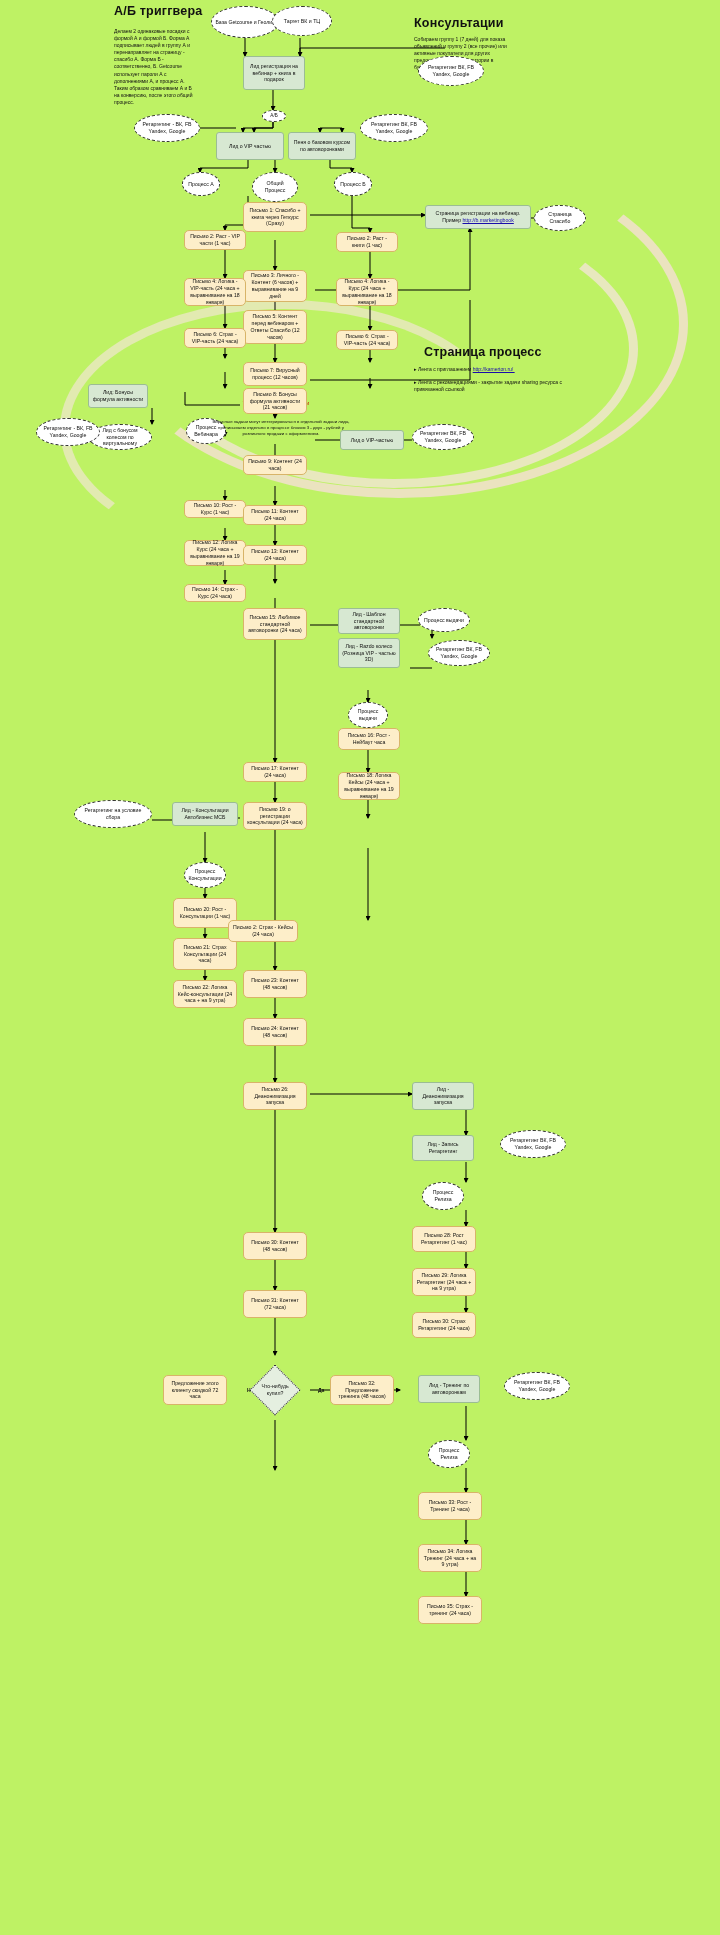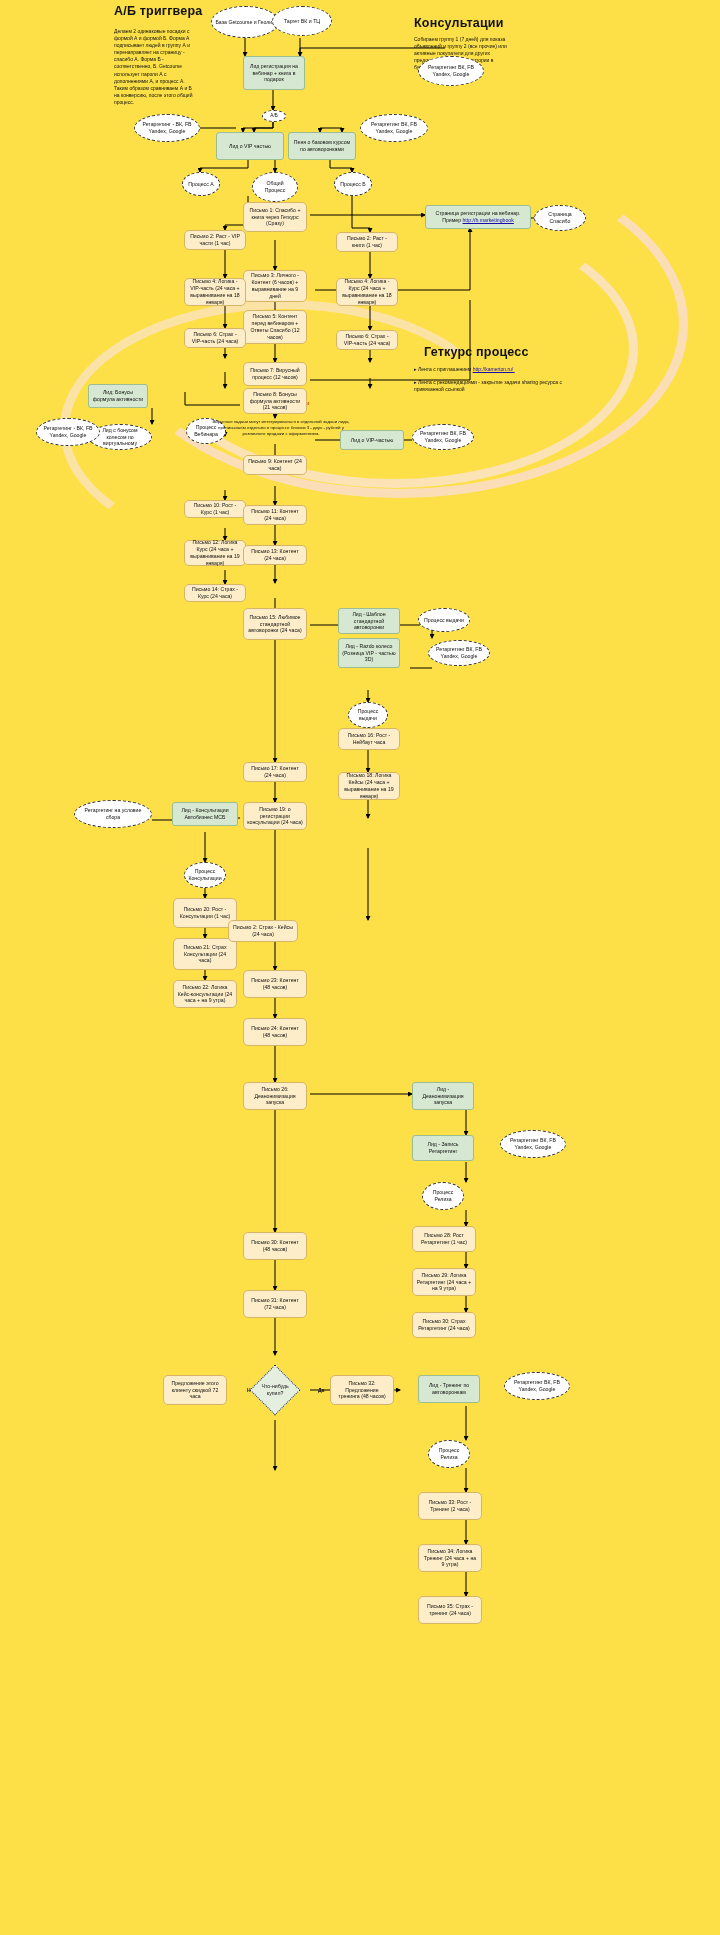--- a/index.html
+++ b/index.html
@@ -1,17 +1,17 @@
 <!DOCTYPE html>
 <html><head>
 <meta charset="utf-8">
 <style>
   html,body{margin:0;padding:0;background:#ffffff;}
   body{font-family:"Liberation Sans",sans-serif;}
-  #canvas{position:relative;width:720px;height:1935px;background:#fde047;overflow:hidden;}
+  #canvas{position:relative;width:720px;height:1935px;background:#bef264;overflow:hidden;}
 
   
   .swoosh{position:absolute;border-radius:50%;background:transparent;border:9px solid rgba(247,214,214,.55);pointer-events:none;}
 
   .node{position:absolute;box-sizing:border-box;display:flex;align-items:center;justify-content:center;text-align:center;
         font-size:5.2px;line-height:1.32;color:#111;padding:2px 3px;}
   .yellow{background:#fdeec9;border:1px solid #d8b468;border-radius:5px;}
   .green{background:#d7e8d2;border:1px solid #9bbd93;border-radius:3px;}
   .cloud{border:1px dashed #333;border-radius:50%;background:#fff;}
   .circle{border:1px dashed #333;border-radius:50%;background:#fff;}
@@ -128,21 +128,21 @@
       <path d="M275,1420 L275,1470"></path>
     </g>
   </svg>
 
   <div class="htitle" style="left:114px;top:4px;">А/Б триггвера</div>
   <div class="para" style="left:114px;top:28px;width:84px;">Делаем 2 одинаковые посадки с формой А и формой Б. Форма А подписывает людей в группу А и перенаправляет на страницу - спасибо А. Форма Б - соответственно, Б. Getcourse использует пароли А с дополнениями А, и процесс А. Таким образом сравниваем А и Б на конверсию, после этого общий процесс.</div>
 
   <div class="htitle" style="left:414px;top:16px;">Консультации</div>
   <div class="para" style="left:414px;top:36px;width:98px;">Собираем группу 1 (7 дней) для показа объявлений и группу 2 (все прочие) или активные покупатели для других предложений по этой аудитории в будущем.</div>
 
-  <div class="htitle" style="left:424px;top:345px;">Геткурс процесс</div>
+  <div class="htitle" style="left:424px;top:345px;">Страница процесс</div>
   <div class="bullet" style="left:414px;top:366px;width:140px;">▸ Лента с приглашением <span class="link">http://kamerton.ru/&nbsp;</span></div>
   <div class="bullet" style="left:414px;top:379px;width:150px;">▸ Лента с рекомендациями - закрытие задачи sharing ресурса с привязанной ссылкой</div>
 
   <div class="redtxt" style="left:238px;top:400px;width:76px;">Трипваер в момент продажи</div>
 
   <div class="edgelbl" style="left:247px;top:1387px;">Нет</div>
   <div class="edgelbl" style="left:318px;top:1387px;">Да</div>
 
   <div class="node cloud" style="left:211px;top:6px;width:68px;height:32px;">
       <span>База Getcourse и Геолиз</span>

